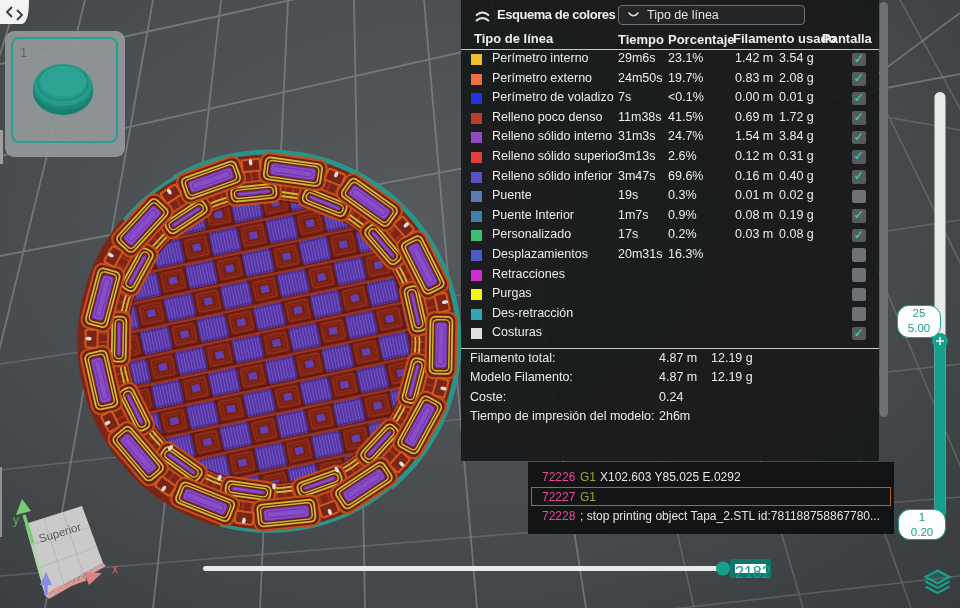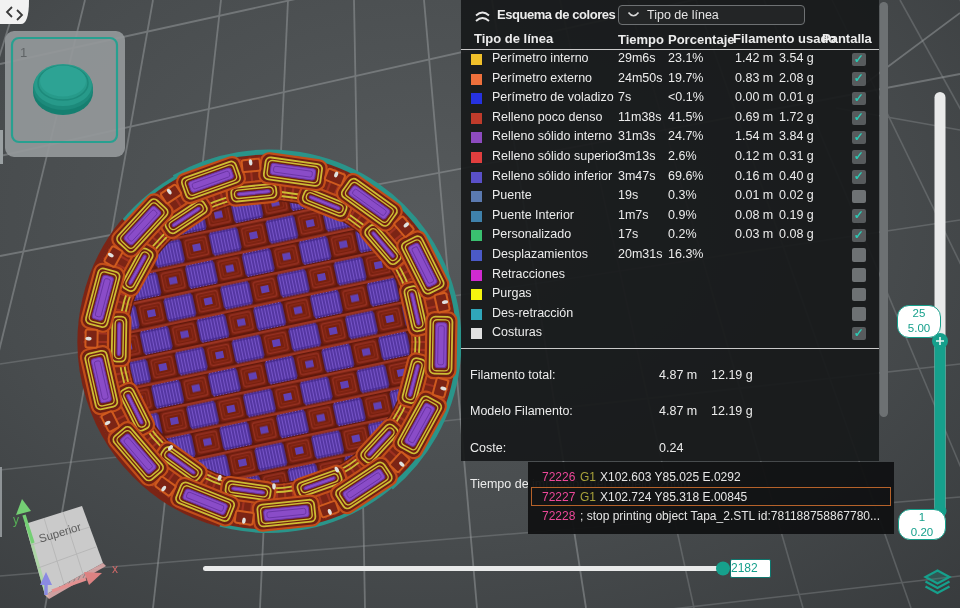--- a/index.html
+++ b/index.html
@@ -17,34 +17,34 @@
 .tm{position:absolute;left:157px;top:1px}
 .pc{position:absolute;left:207px;top:1px}
 .fm{position:absolute;left:274px;top:1px}
 .fg{position:absolute;left:318px;top:1px}
 .cb{position:absolute;left:391px;top:2.5px;width:13.5px;height:13.5px;background:#6e7274;border-radius:2px;color:#2ec9b4;font-weight:bold;font-size:12px;line-height:13.5px;text-align:center}
 .cb.on{background:#575b5d}
 #chead .tm{top:auto;bottom:2px}.
 #chead .pc{top:auto;bottom:2px}
 #est{font-weight:bold;font-size:13px;margin:11px 0 0 9px}
 #estline{border-bottom:1px solid #c9c9c9;margin-top:4px}
-.trow{position:relative;height:19.3px;margin-top:17px}
+.trow{position:relative;height:19.3px;margin-top:0}
 .trow:nth-of-type(1){margin-top:3px}
 .tl{position:absolute;left:9px;top:2px}
 .tv1{position:absolute;left:198px;top:2px}
 .tv2{position:absolute;left:250px;top:2px}
 #gcode{position:absolute;left:528px;top:462px;width:366px;height:72px;background:rgba(17,18,19,0.96);font-size:12px;padding-top:5px}
 .gr{position:relative;height:19.5px;line-height:19.5px;border:1px solid transparent;margin:0 3px;white-space:nowrap;overflow:hidden}
 .gr.sel{border-color:#b5622a}
 .gn{position:absolute;left:10px;color:#ec4899}
 .g1{position:absolute;left:48px;color:#a8a23a}
 .gt{position:absolute;left:68px;color:#e6e6e6;white-space:nowrap}
 .gc{position:absolute;left:48px;color:#e5e5e5;white-space:nowrap;width:315px;overflow:hidden}
 .tip{position:absolute;background:#fff;border:1px solid #16a08c;border-radius:12px;color:#16a08c;font-size:11.5px;text-align:center;line-height:15px;z-index:5}
-#lab2182{position:absolute;left:730px;top:559px;width:41px;height:19px;background:#fff;border:1px solid #0f766e;border-radius:2px;color:#16a08c;font-size:12px;line-height:17px}
+#lab2182{position:absolute;left:730px;top:559px;width:41px;height:19px;background:#fff;border:5px solid #0f766e;border-radius:2px;color:#16a08c;font-size:16px;text-align:center;line-height:17px}
 </style></head>
 <body>
 <svg width="960" height="608" viewBox="0 0 960 608" style="position:absolute;left:0;top:0">
     <g stroke="#9a9ea0" stroke-width="1.8" opacity="0.5">
       <line x1="0" y1="64" x2="960" y2="-147"></line>
       <line x1="0" y1="156" x2="960" y2="-60"></line>
       <line x1="0" y1="256" x2="960" y2="74"></line>
       <line x1="866" y1="83" x2="960" y2="13"></line>
       <line x1="17" y1="0" x2="-173" y2="608"></line>
       <line x1="85" y1="0" x2="-64" y2="608"></line>
@@ -743,21 +743,20 @@
 </div>
 <div id="gcode">
  <div class="gr">
       <span class="gn">72226</span>
       <span class="g1">G1</span>
       <span class="gt">X102.603 Y85.025 E.0292</span>
     </div>
  <div class="gr sel">
       <span class="gn">72227</span>
       <span class="g1">G1</span>
-      <span class="gt">X102.724 Y85.318 E.00845</span>
     </div>
  <div class="gr">
       <span class="gn">72228</span>
       <span class="gc">; stop printing object Tapa_2.STL id:781188758867780...</span>
     </div>
 </div>
 <div class="tip" style="left:897px;top:305px;width:44px;height:33px">
     <div>25</div>
     <div>5.00</div>
   </div>

